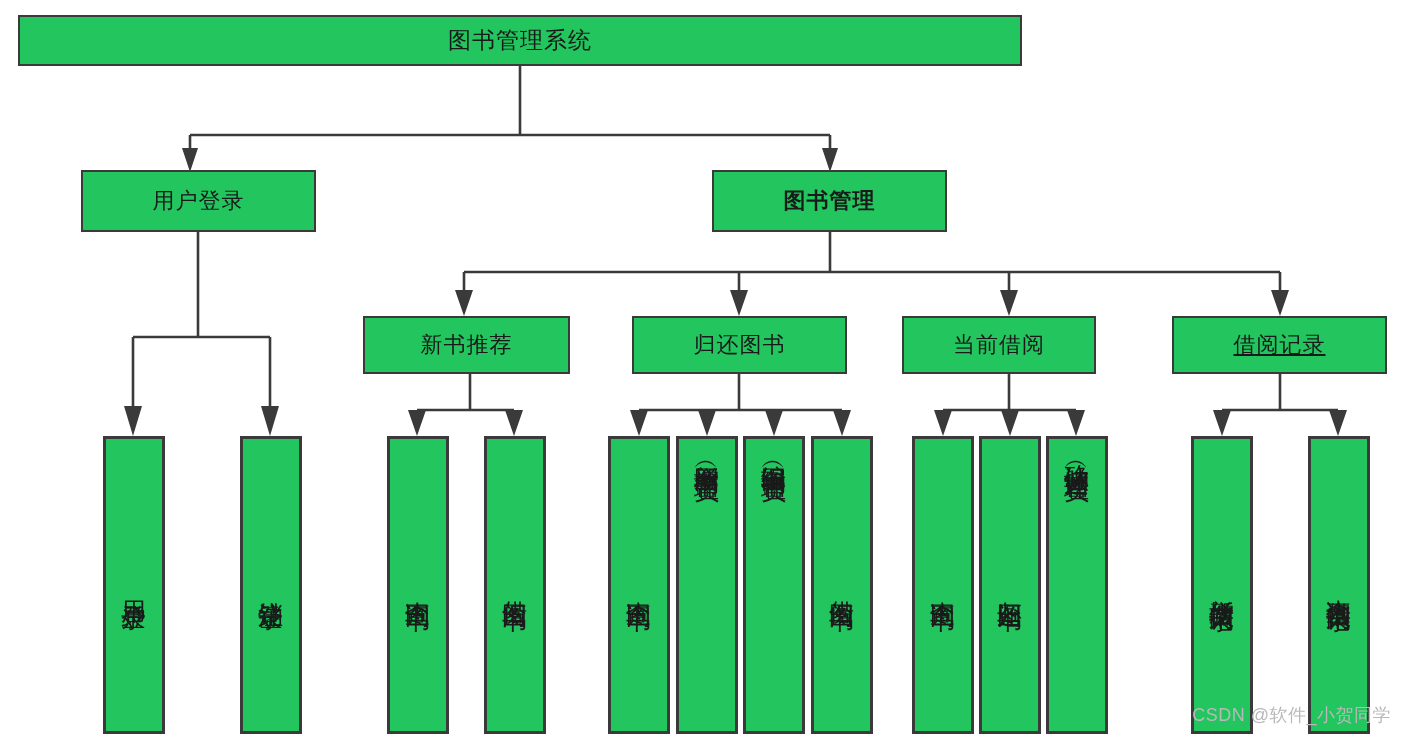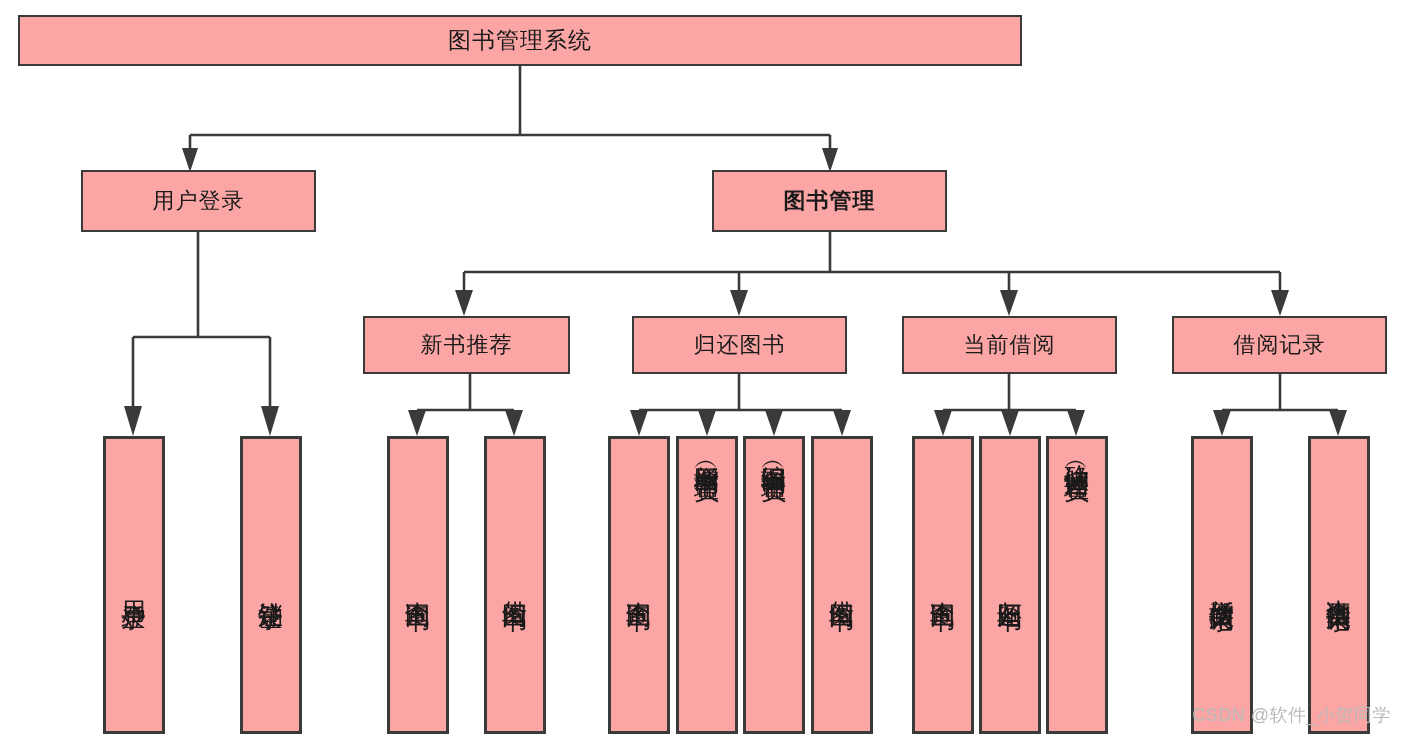--- a/index.html
+++ b/index.html
@@ -10,21 +10,21 @@
     font-family:"Liberation Sans","DejaVu Sans",sans-serif;
     overflow:hidden;
     position:relative;
   }
   #diagram{
     position:absolute;left:0;top:0;width:1405px;height:747px;
   }
   .node{
     position:absolute;
     box-sizing:border-box;
-    background:#fca5a5;
+    background:#22c55e;
     border:2.5px solid #3a3a3a;
     display:flex;
     align-items:center;
     justify-content:center;
     color:#1a1a1a;
   }
   .node.h{
     font-size:22px;
     letter-spacing:1px;
   }
@@ -144,24 +144,24 @@
   <div class="node h" style="left:712px;top:170px;width:235px;height:62px;font-weight:bold;">
     <span>图书管理</span>
   </div>
 
   <div class="node h" style="left:363px;top:316px;width:207px;height:58px;">
     <span>新书推荐</span>
   </div>
   <div class="node h" style="left:632px;top:316px;width:215px;height:58px;">
     <span>归还图书</span>
   </div>
-  <div class="node h" style="left:902px;top:316px;width:215px;height:58px;">
+  <div class="node h" style="left:902px;top:316px;width:194px;height:58px;">
     <span>当前借阅</span>
   </div>
-  <div class="node h" style="left:1172px;top:316px;width:215px;height:58px;">
+  <div class="node h" style="left:1172px;top:316px;width:215px;height:58px;text-decoration:underline;">
     <span>借阅记录</span>
   </div>
 
   <div class="node v center" style="left:103px;top:436px;width:62px;height:298px;">
     <span class="vlabel">用户登录</span>
   </div>
   <div class="node v center" style="left:240px;top:436px;width:62px;height:298px;">
     <span class="vlabel">注销登录</span>
   </div>
 

